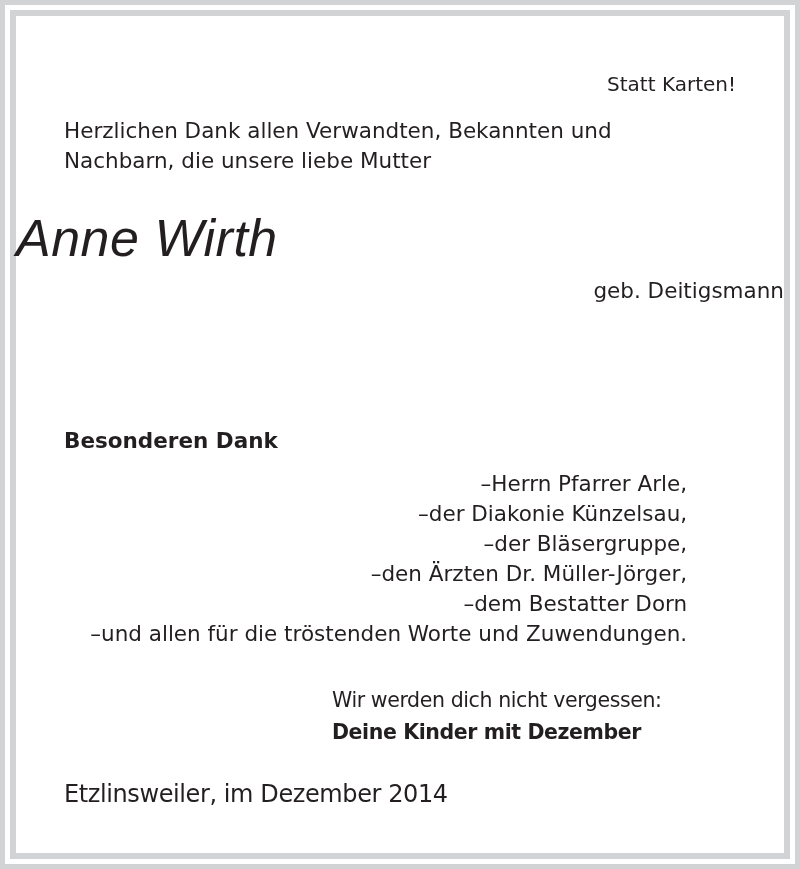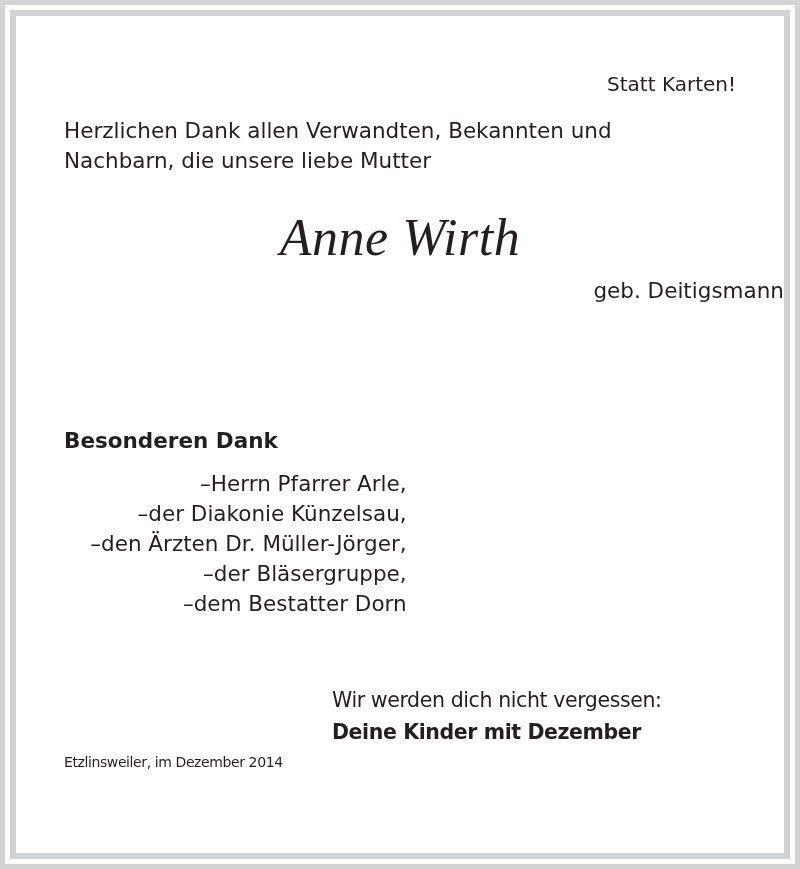--- a/index.html
+++ b/index.html
@@ -24,34 +24,34 @@
       background: #ffffff;
     }
     .abs { position: absolute; white-space: nowrap; }
     .body-text { font-size: 21.5px; line-height: 30px; }
     .heading {
       left: 48px; top: 56px; font-size: 20px; font-weight: bold; letter-spacing: 0.2px;
     }
     .statt { right: 48px; top: 56px; font-size: 20px; }
     .intro { left: 48px; top: 100px; }
     .name {
-      left: 0; right: 0; top: 192px; text-align: center;
-      font-family: Liberation Serif, serif;
+      left: 0; right: 0; top: 192px; text-align: left;
+      font-family: Liberation Sans, sans-serif;
       font-style: italic; font-size: 52px; line-height: 60px;
       letter-spacing: 0.5px;
     }
     .born { left: 0; right: 0; top: 260px; text-align: right; }
     .para2 { left: 48px; top: 322px; }
     .thanks-title { left: 48px; top: 410px; font-weight: bold; }
     .thanks-list { left: 48px; top: 440px; margin: 13px; padding: 0; list-style: none; text-align: right; }
     .thanks-list li { display: block; }
     .dash { display: inline-block; width: 24px; }
     .closing { left: 316px; top: 672px; font-size: 20.5px; letter-spacing: -0.4px; }
     .signature { left: 316px; top: 704px; font-size: 20.5px; font-weight: bold; letter-spacing: -0.4px; }
-    .place-date { left: 48px; top: 738px; font-size: 14px; letter-spacing: -0.4px; }
+    .place-date { left: 48px; top: 764px; font-size: 24px; letter-spacing: -0.4px; }
   </style>
 </head>
 <body>
 
 <div class="white-gap"></div>
 <div class="inner-border"></div>
 
 <div class="content">
   <div class="abs statt">Statt Karten!</div>
 
@@ -62,21 +62,22 @@
 
   <div class="abs name">Anne Wirth</div>
   <div class="abs body-text born">geb. Deitigsmann</div>
 
 
   <div class="abs body-text thanks-title">Besonderen Dank</div>
 
   <ul class="abs body-text thanks-list">
     <li><span class="dash">–</span><span>Herrn Pfarrer Arle,</span></li>
     <li><span class="dash">–</span><span>der Diakonie Künzelsau,</span></li>
+    <li><span class="dash">–</span><span>der Bläsergruppe,</span></li>
     <li><span class="dash">–</span><span>den Ärzten Dr. Müller-Jörger,</span></li>
-    <li><span class="dash">–</span><span>der Bläsergruppe,</span></li>
     <li><span class="dash">–</span><span>dem Bestatter Dorn</span></li>
+    <li><span class="dash">–</span><span>und allen für die tröstenden Worte und Zuwendungen.</span></li>
   </ul>
 
   <div class="abs closing">Wir werden dich nicht vergessen:</div>
   <div class="abs signature">Deine Kinder mit Dezember</div>
   <div class="abs place-date">Etzlinsweiler, im Dezember 2014</div>
 </div>
 
 </body></html>

